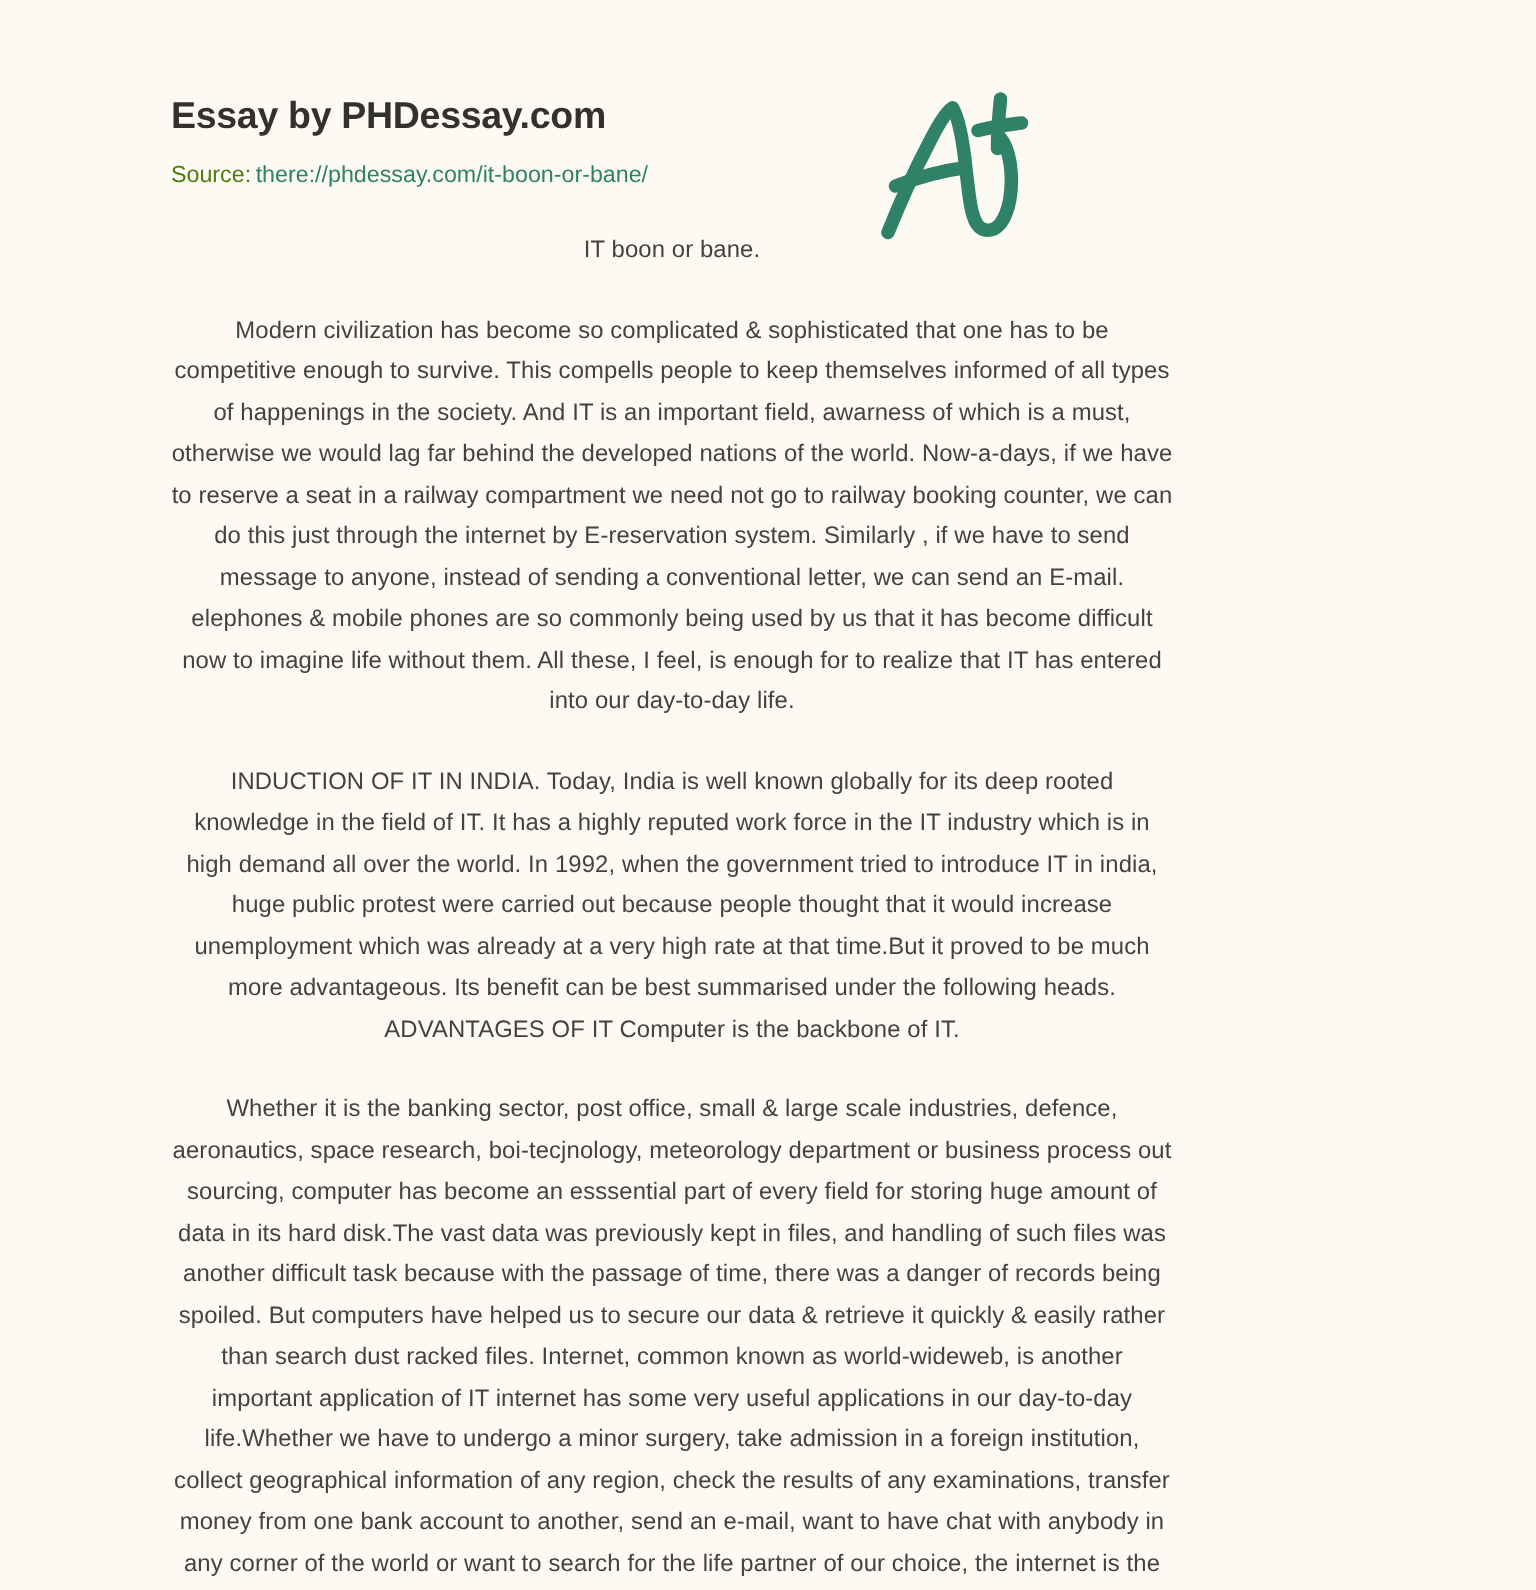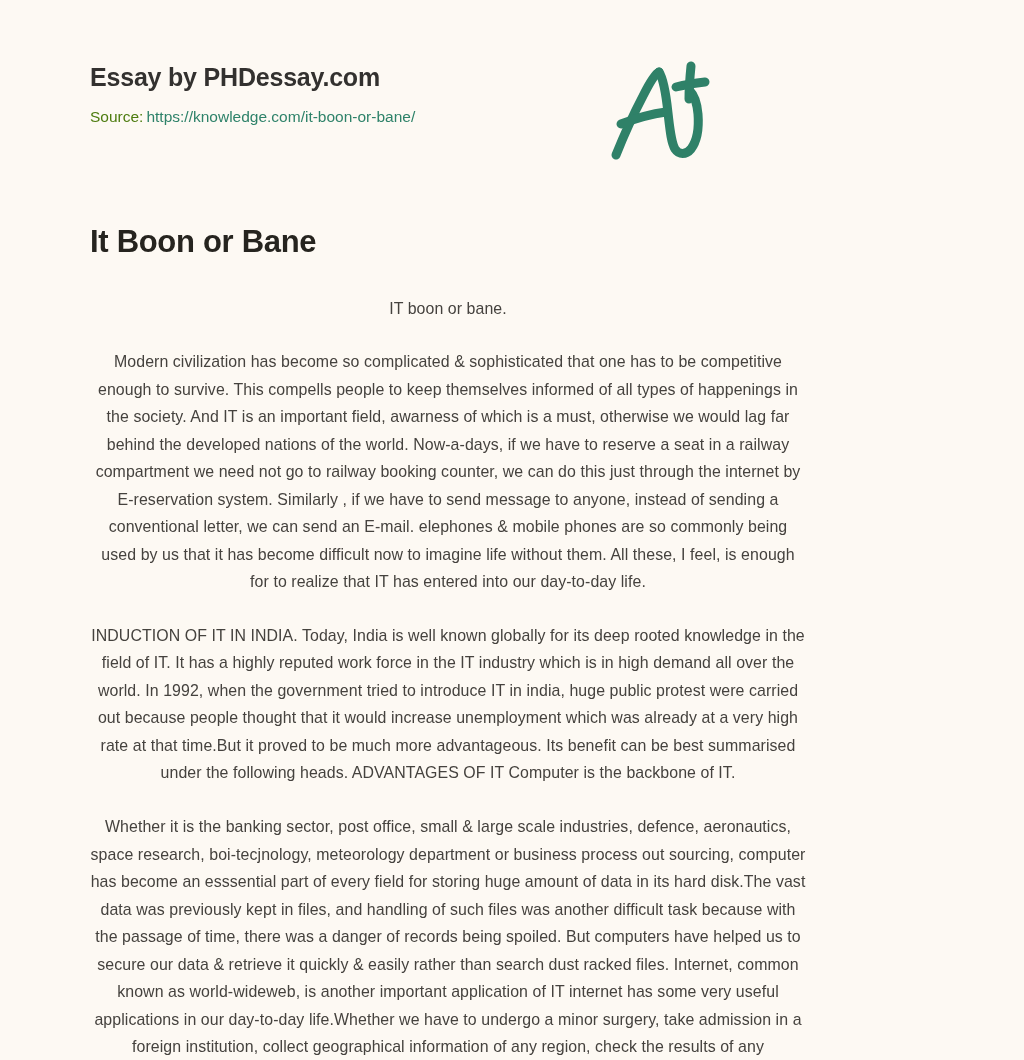--- a/index.html
+++ b/index.html
@@ -15,21 +15,21 @@
     color: #3c3a38;
     -webkit-font-smoothing: antialiased;
   }
 
   .page {
     position: relative;
     width: 896px;
     height: 1060px;
     background: #fdf9f3;
     box-sizing: border-box;
-    padding: 0 90px;
+    padding: 0 114px;
   }
 
   
   .masthead {
     position: relative;
     padding-top: 62px;
     height: 120px;
     box-sizing: border-box;
   }
 
@@ -101,21 +101,21 @@
 </head>
 <body>
 
 <div class="page">
 
   <div class="masthead">
 
     <div class="brand-title">Essay by PHDessay.com</div>
 
     <div class="source-line">
-      <span class="source-label">Source:</span><a class="source-url" href="#">https://knowledge.com/it-boon-or-bane/</a>
+      <span class="source-label">Source:</span><a class="source-url" href="#">there://phdessay.com/it-boon-or-bane/</a>
     </div>
 
     <div class="logo">
       <svg viewBox="0 0 110 108" xmlns="http://www.w3.org/2000/svg" fill="none" stroke="#2f8168" stroke-linecap="round" stroke-linejoin="round">
 
         <path d="M10 99 C 16 84, 26 61, 37 40 C 43 28, 49 18, 53 16" stroke-width="9"></path>
 
         <path d="M53 16 C 57 22, 60 38, 62 57 C 64 74, 65 86, 69 93
                  C 73 99, 80 99, 85 93 C 91 85, 93 71, 92 58
                  C 91 47, 88 39, 84 35" stroke-width="9"></path>
@@ -123,21 +123,20 @@
         <path d="M15 68 C 28 63, 45 58, 60 56" stroke-width="9"></path>
 
         <path d="M70 31 C 78 29, 90 27, 99 26" stroke-width="9"></path>
 
         <path d="M85 10 C 84 20, 83 33, 83 43" stroke-width="9"></path>
       </svg>
     </div>
 
   </div>
 
-  <h1 class="article-title">It Boon or Bane</h1>
 
   <div class="article-body">
     <p>IT boon or bane.</p>
     <p>Modern civilization has become so complicated &amp; sophisticated that one has to be competitive enough to survive. This compells people to keep themselves informed of all types of happenings in the society. And IT is an important field, awarness of which is a must, otherwise we would lag far behind the developed nations of the world. Now-a-days, if we have to reserve a seat in a railway compartment we need not go to railway booking counter, we can do this just through the internet by E-reservation system. Similarly , if we have to send message to anyone, instead of sending a conventional letter, we can send an E-mail. elephones &amp; mobile phones are so commonly being used by us that it has become difficult now to imagine life without them. All these, I feel, is enough for to realize that IT has entered into our day-to-day life.</p>
     <p>INDUCTION OF IT IN INDIA. Today, India is well known globally for its deep rooted knowledge in the field of IT. It has a highly reputed work force in the IT industry which is in high demand all over the world. In 1992, when the government tried to introduce IT in india, huge public protest were carried out because people thought that it would increase unemployment which was already at a very high rate at that time.But it proved to be much more advantageous. Its benefit can be best summarised under the following heads. ADVANTAGES OF IT Computer is the backbone of IT.</p>
     <p>Whether it is the banking sector, post office, small &amp; large scale industries, defence, aeronautics, space research, boi-tecjnology, meteorology department or business process out sourcing, computer has become an esssential part of every field for storing huge amount of data in its hard disk.The vast data was previously kept in files, and handling of such files was another difficult task because with the passage of time, there was a danger of records being spoiled. But computers have helped us to secure our data &amp; retrieve it quickly &amp; easily rather than search dust racked files. Internet, common known as world-wideweb, is another important application of IT internet has some very useful applications in our day-to-day life.Whether we have to undergo a minor surgery, take admission in a foreign institution, collect geographical information of any region, check the results of any examinations, transfer money from one bank account to another, send an e-mail, want to have chat with anybody in any corner of the world or want to search for the life partner of our choice, the internet is the fastatest &amp; cheapest way to do so. There are many search engines in the internet like "Yahoo search" &amp; "Google search" which help us search information which we need.Mobile phones came ti India in around 1992.</p>
 
   </div>
 
 </div>

